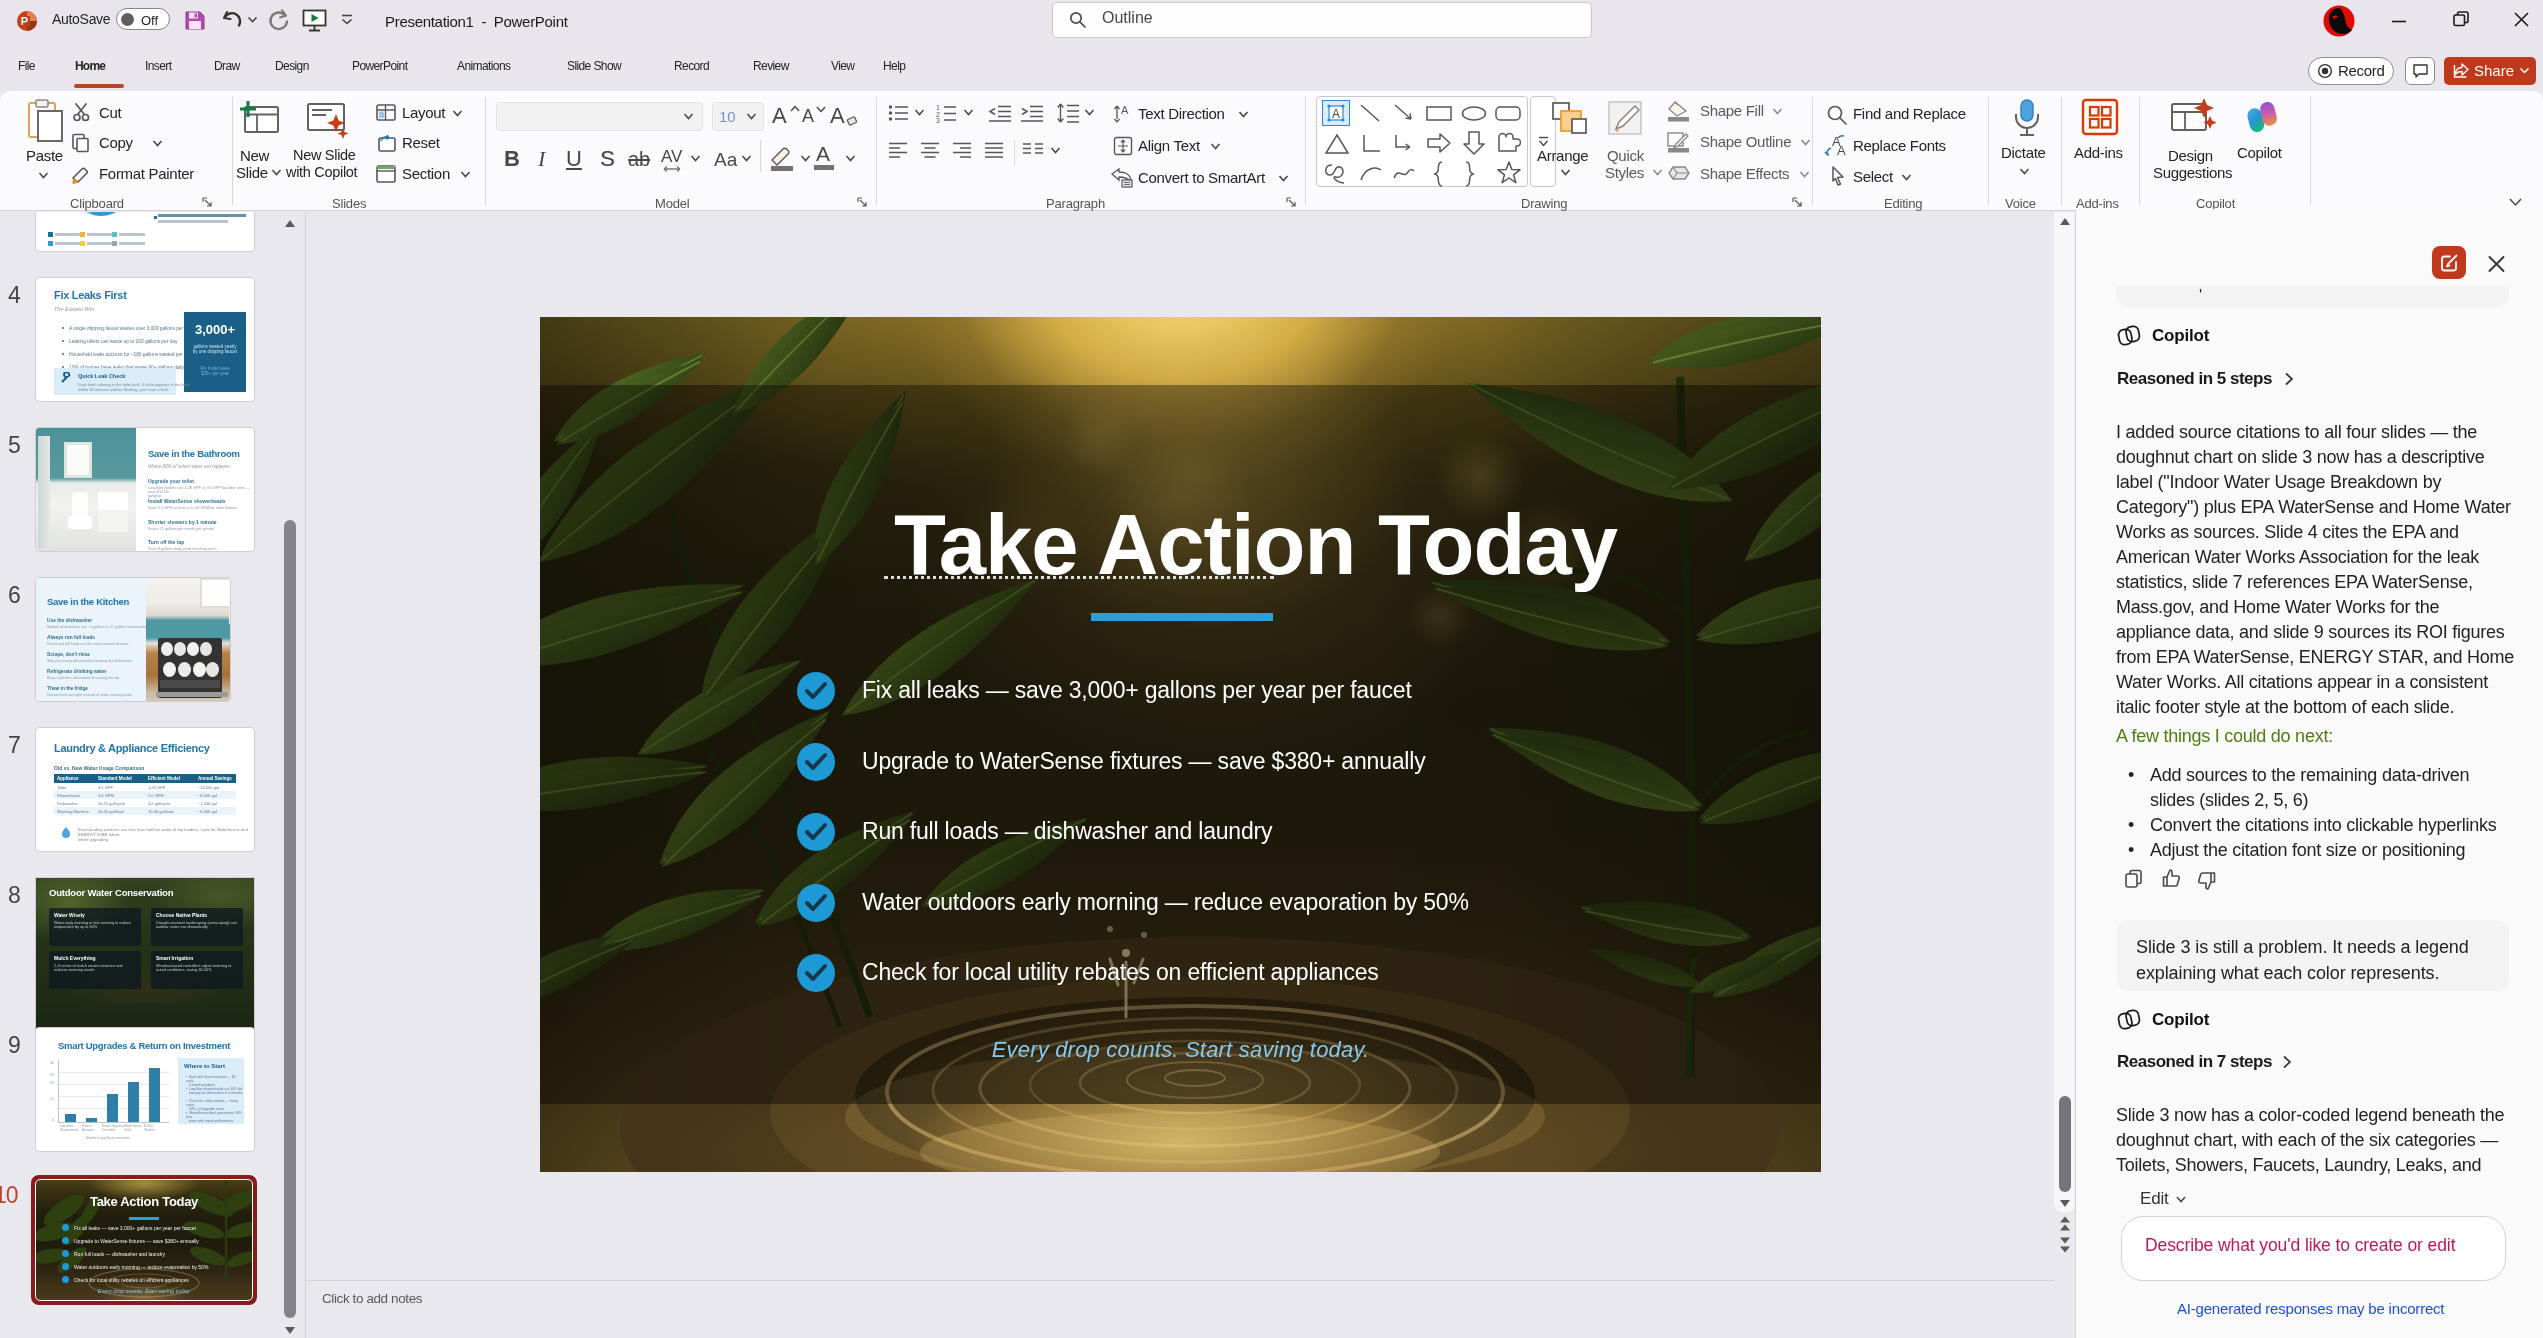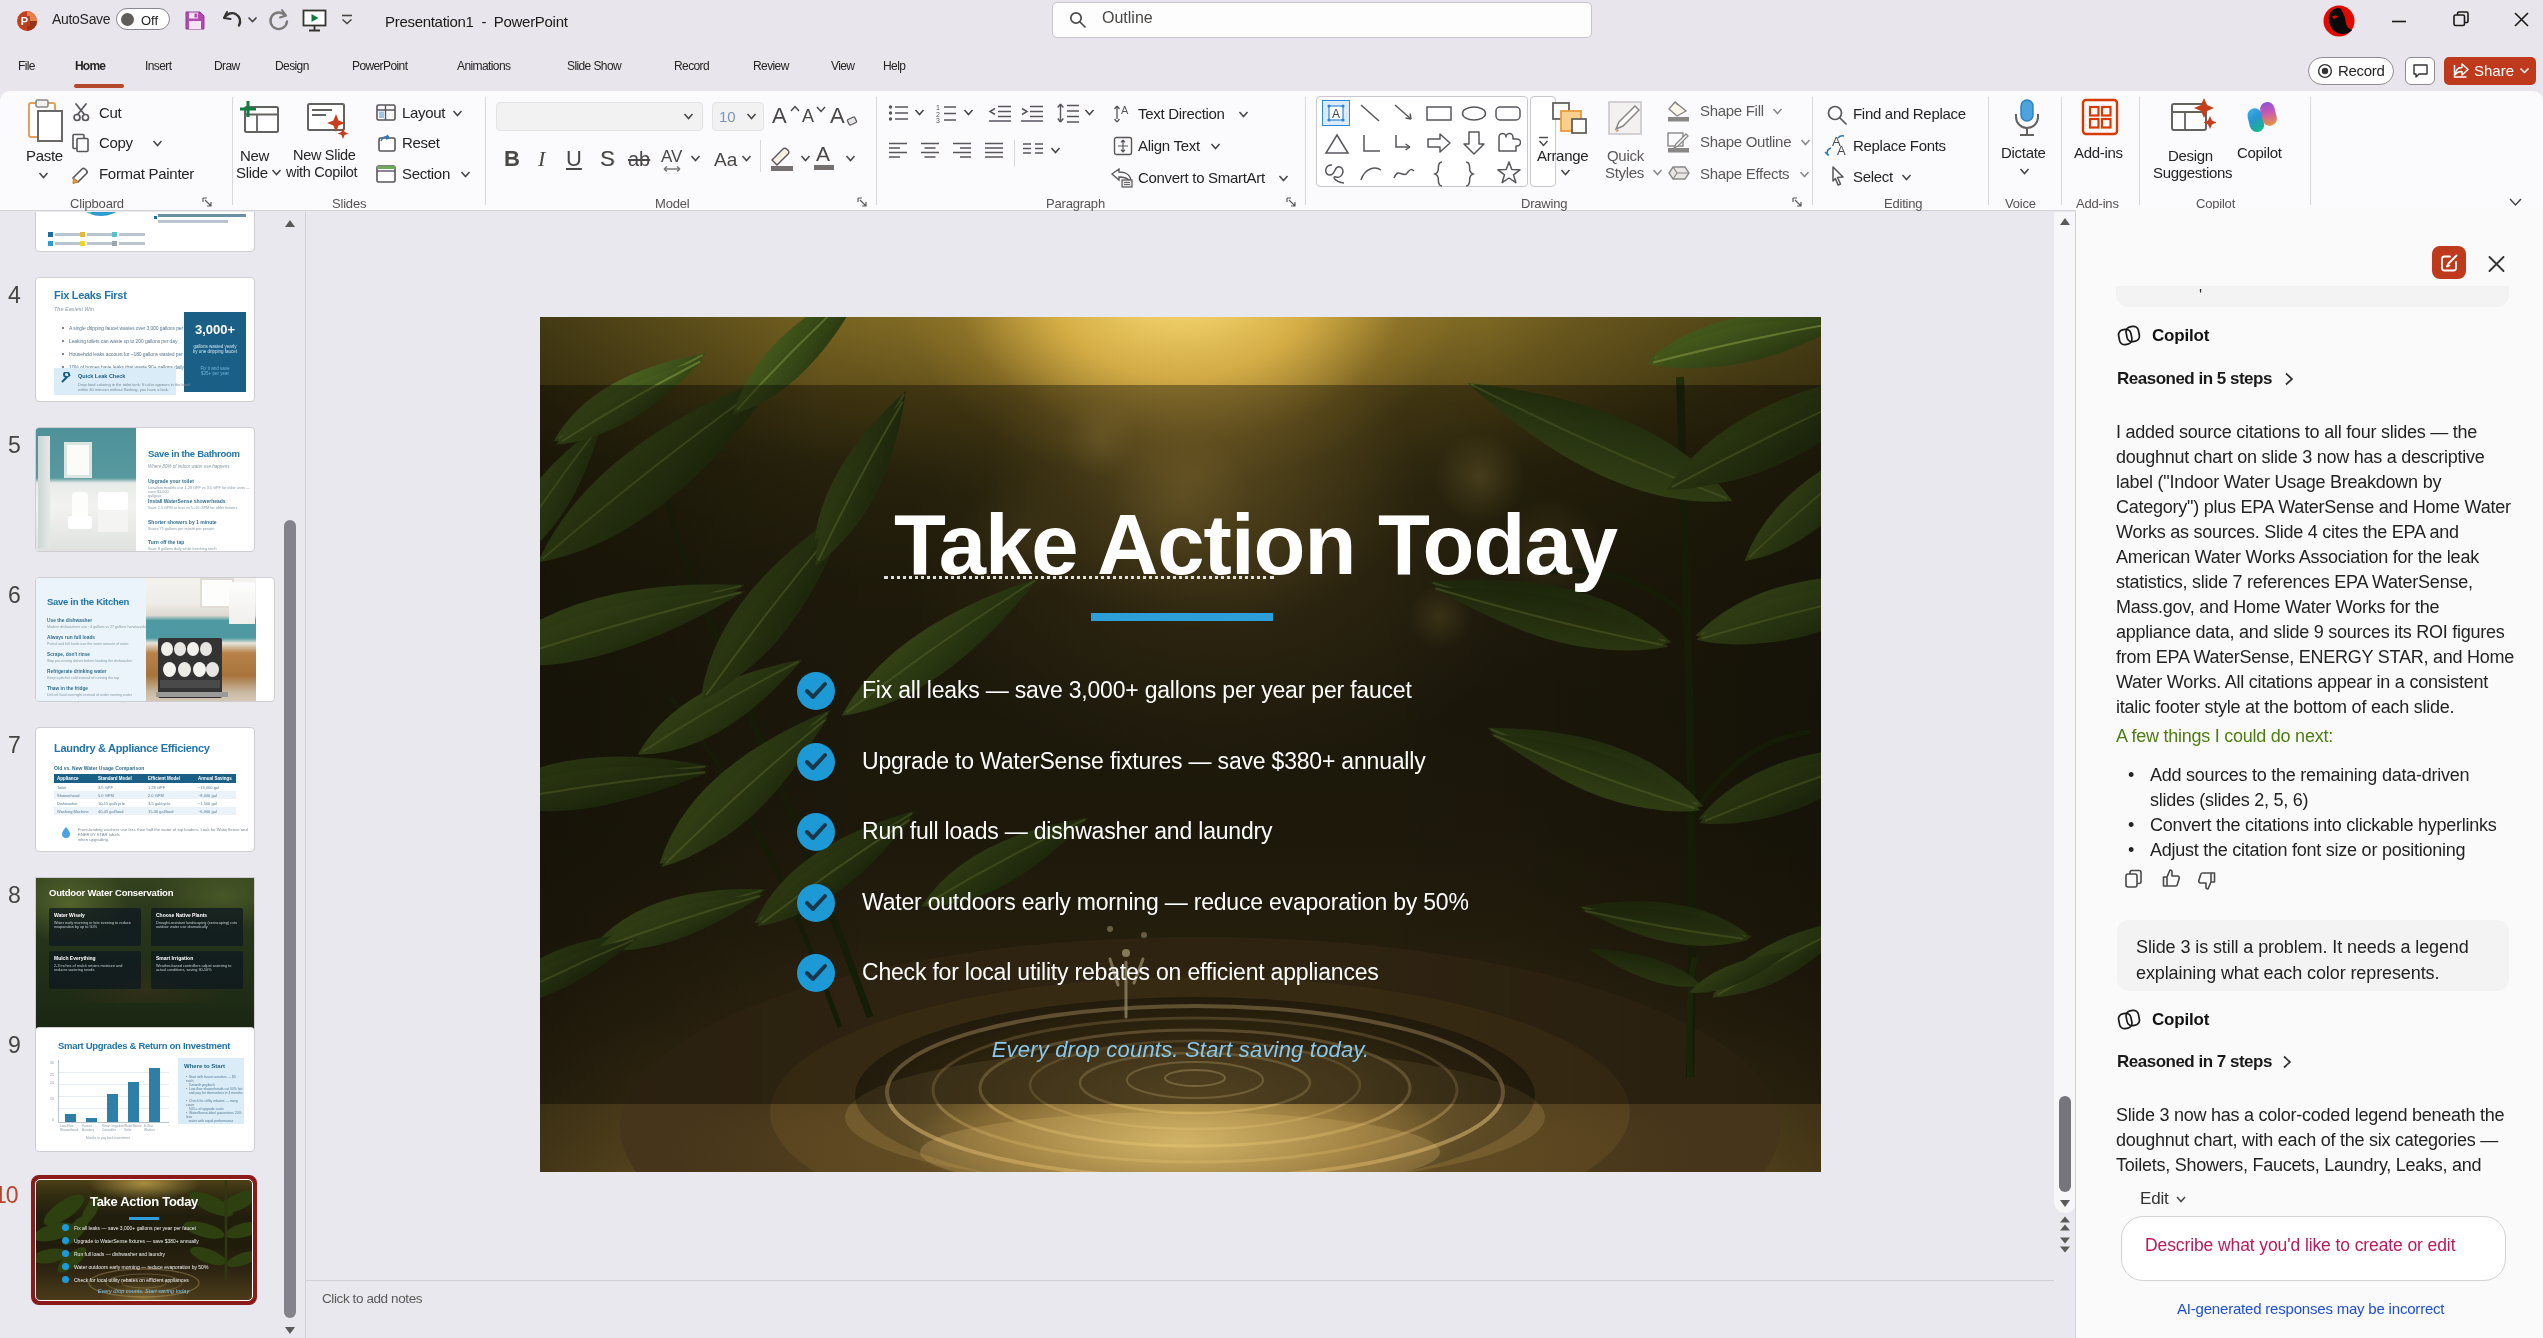--- a/index.html
+++ b/index.html
@@ -624,21 +624,21 @@
     <div class="ab" style="left:112px;top:50px;font-size:5px;font-weight:bold;color:#33708f">Upgrade your toilet</div>
     <div class="ab" style="left:112px;top:58px;font-size:3.8px;color:#8a9aa5">Low-flow models use 1.28 GPF vs 3.5 GPF for older units — save $1,000<br>gal/year</div>
     <div class="ab" style="left:112px;top:70px;font-size:5px;font-weight:bold;color:#33708f">Install WaterSense showerheads</div>
     <div class="ab" style="left:112px;top:78px;font-size:3.8px;color:#8a9aa5">Save 2.5 GPM or less vs 5+10 GPM for older fixtures</div>
     <div class="ab" style="left:112px;top:91px;font-size:5px;font-weight:bold;color:#33708f">Shorter showers by 1 minute</div>
     <div class="ab" style="left:112px;top:99px;font-size:3.8px;color:#8a9aa5">Saves 75 gallons per month per person</div>
     <div class="ab" style="left:112px;top:111px;font-size:5px;font-weight:bold;color:#33708f">Turn off the tap</div>
     <div class="ab" style="left:112px;top:119px;font-size:3.8px;color:#8a9aa5">Save 8 gallons daily while brushing teeth</div>
   </div>
 
-  <div class="ab" style="left:35px;top:365px;width:240px;height:125px;background:#fff;border:1px solid #cfcdd1;border-radius:4px;box-sizing:border-box;overflow:hidden">
+  <div class="ab" style="left:35px;top:365px;width:196px;height:125px;background:#fff;border:1px solid #cfcdd1;border-radius:4px;box-sizing:border-box;overflow:hidden">
     <div class="ab" style="left:0;top:0;width:110px;height:125px;background:#eaf4fa"></div>
     <div class="ab" style="left:11px;top:18px;font-size:9.5px;font-weight:bold;color:#2175ac;letter-spacing:-0.3px;white-space:nowrap">Save in the Kitchen</div>
     <div class="ab" style="left:11px;top:40px;font-size:4.8px;font-weight:bold;color:#33708f">Use the dishwasher</div>
     <div class="ab" style="left:11px;top:47px;font-size:3.6px;color:#8a9aa5">Modern dishwashers use ~4 gallons vs 27 gallons hand-washing</div>
     <div class="ab" style="left:11px;top:57px;font-size:4.8px;font-weight:bold;color:#33708f">Always run full loads</div>
     <div class="ab" style="left:11px;top:64px;font-size:3.6px;color:#8a9aa5">Partial and full loads use the same amount of water</div>
     <div class="ab" style="left:11px;top:74px;font-size:4.8px;font-weight:bold;color:#33708f">Scrape, don't rinse</div>
     <div class="ab" style="left:11px;top:81px;font-size:3.6px;color:#8a9aa5">Skip pre-rinsing dishes before loading the dishwasher</div>
     <div class="ab" style="left:11px;top:91px;font-size:4.8px;font-weight:bold;color:#33708f">Refrigerate drinking water</div>
     <div class="ab" style="left:11px;top:98px;font-size:3.6px;color:#8a9aa5">Keep a pitcher cold instead of running the tap</div>

